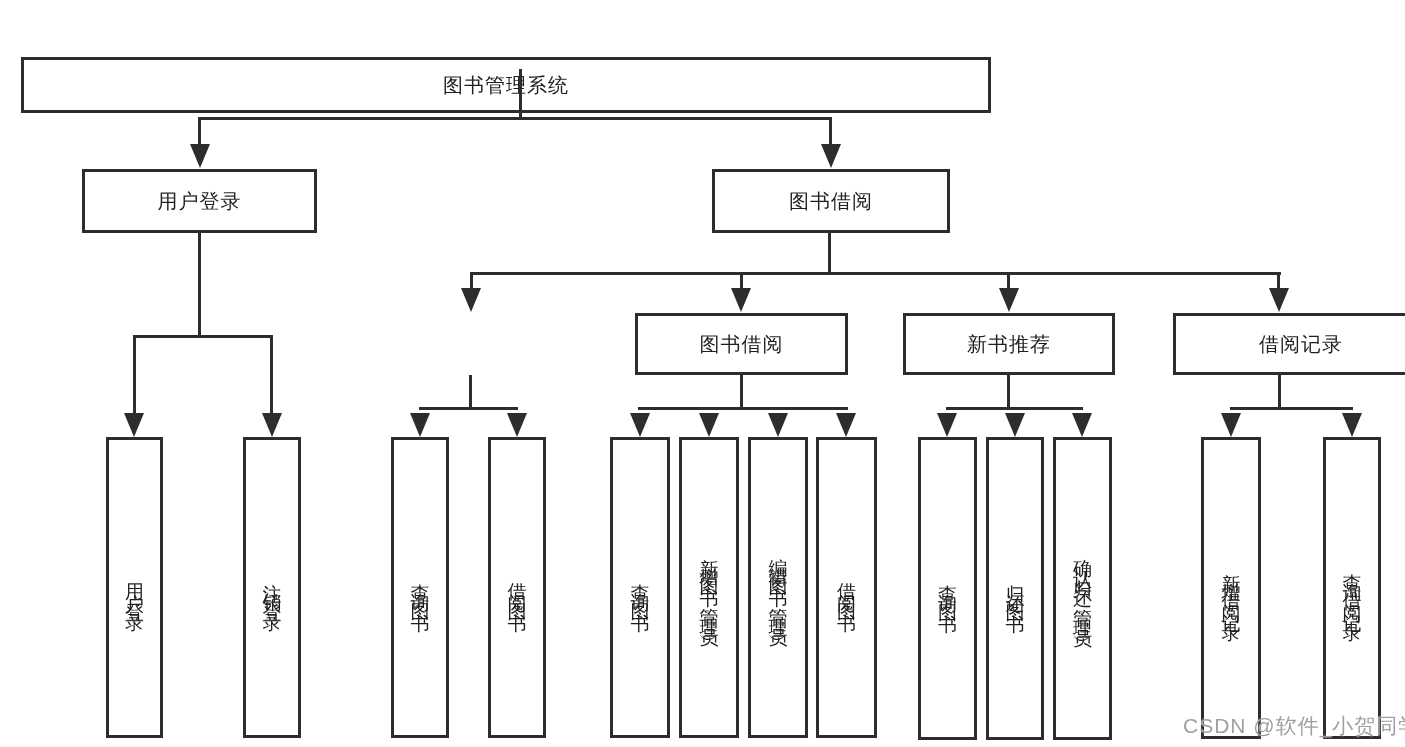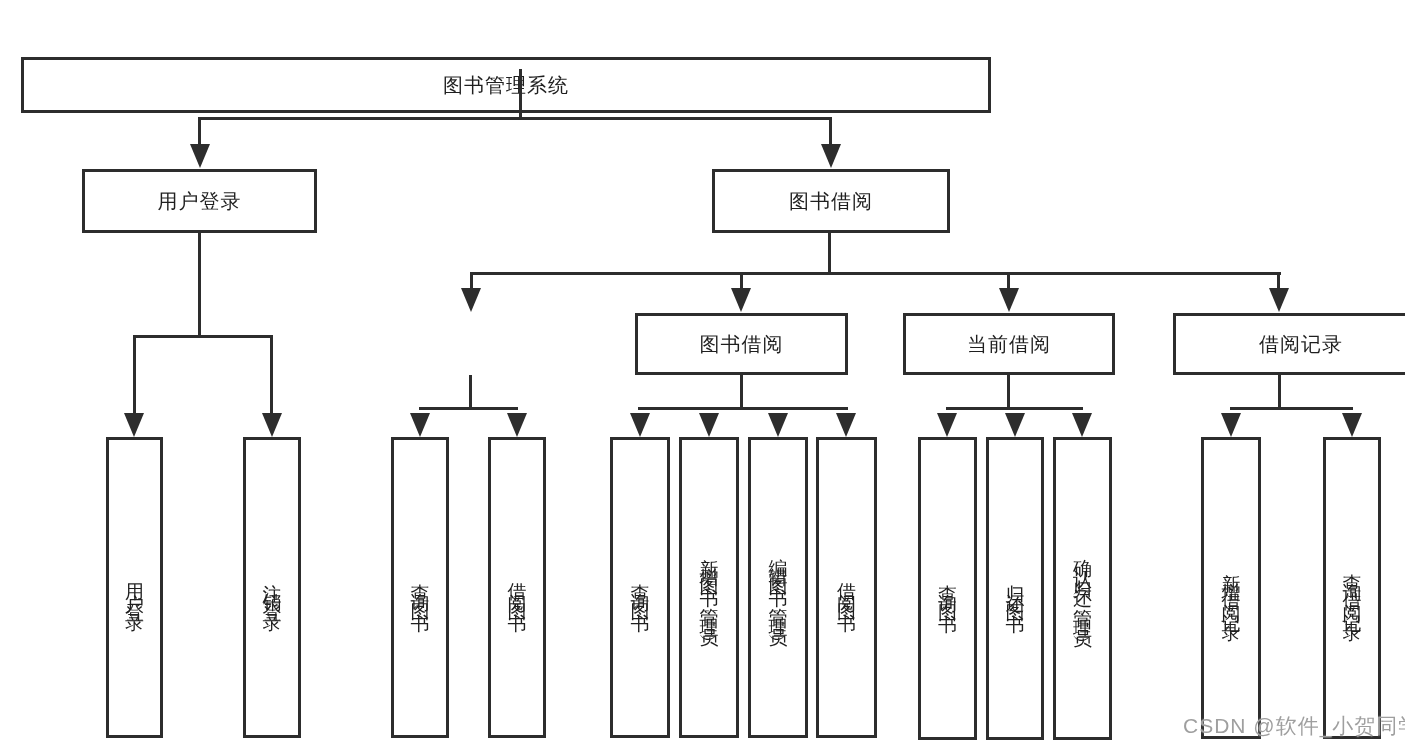--- a/index.html
+++ b/index.html
@@ -100,21 +100,21 @@
   <div class="arrow" style="left:731px; top:288px;"></div>
   <div class="vline" style="left:1007px; top:272px; height:20px;"></div>
   <div class="arrow" style="left:999px; top:288px;"></div>
   <div class="vline" style="left:1277px; top:272px; height:20px;"></div>
   <div class="arrow" style="left:1269px; top:288px;"></div>
 
   <div class="node hnode" style="left:635px; top:313px; width:213px; height:62px;">
     <span>图书借阅</span>
   </div>
   <div class="node hnode" style="left:903px; top:313px; width:212px; height:62px;">
-    <span>当前借阅</span>
+    <span>新书推荐</span>
   </div>
   <div class="node hnode" style="left:1173px; top:313px; width:256px; height:62px;">
     <span>借阅记录</span>
   </div>
 
   <div class="vline" style="left:469px; top:375px; height:35px;"></div>
   <div class="hline" style="left:419px; top:407px; width:99px;"></div>
   <div class="arrow" style="left:410px; top:413px;"></div>
   <div class="arrow" style="left:507px; top:413px;"></div>
   <div class="node vnode" style="left:391px; top:437px; width:58px; height:301px;">

